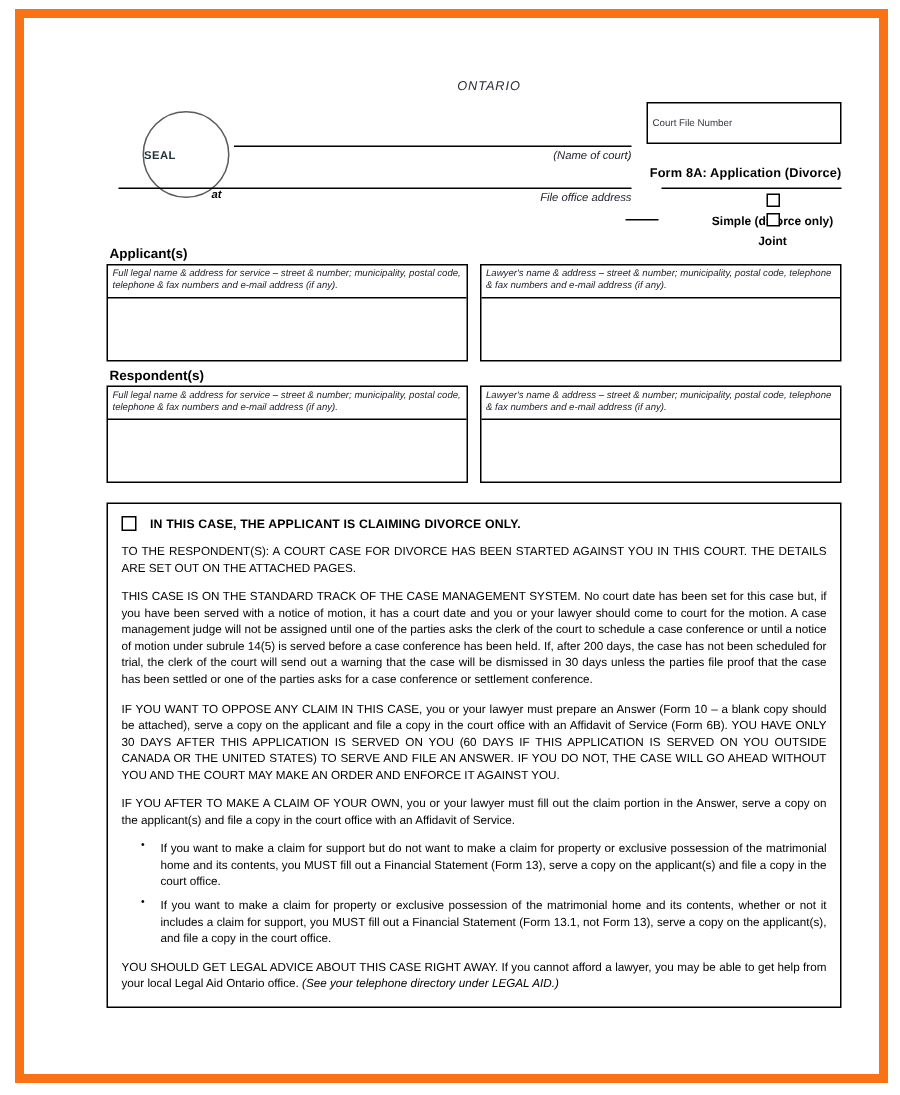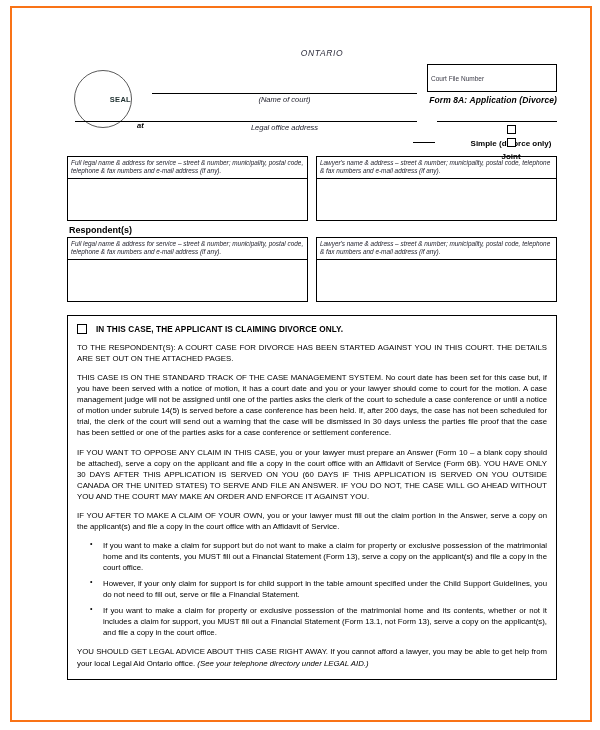--- a/index.html
+++ b/index.html
@@ -9,76 +9,76 @@
     background: #ffffff;
     font-family: "Liberation Sans", sans-serif;
     color: #000;
     position: relative;
     overflow: hidden;
   }
   .page {
     position: absolute;
     left: 10px; top: 6px;
     width: 582px; height: 716px;
-    border: 2px solid #f97316;
+    border: 6px solid #f97316;
     background: #fff;
   }
   .inner { position: absolute; left: 55px; top: 40px; width: 490px; }
 
   
   .ontario {
     text-align: center;
     font-style: italic;
     font-size: 8.5px;
     letter-spacing: .6px;
     color: #2b2b3a;
     margin: 0 0 6px 0;
     padding-left: 20px;
   }
   .hdr { position: relative; height: 92px; }
 
   .seal {
-    position: absolute; left: 7px; top: 6px;
+    position: absolute; left: 24px; top: 6px;
     width: 58px; height: 58px;
     border: 1px solid #5a5a5a;
     border-radius: 50%;
-    display: flex; align-items: center; justify-content: flex-end;
+    display: flex; align-items: center; justify-content: flex-start;
   }
   .seal span {
     font-size: 7.5px; font-weight: bold; color: #233; letter-spacing: .3px;
   }
   .at {
     position: absolute; left: 70px; top: 57px;
     font-size: 7.5px; font-weight: bold; font-style: italic;
   }
   .rule {
     position: absolute;
     border-bottom: 1.3px solid #000;
     height: 0;
   }
   .rule-court { left: 85px; top: 29px; width: 265px; }
   .rule-addr  { left: 8px;  top: 57px; width: 342px; }
   .cap {
     position: absolute;
     font-size: 7.5px; font-style: italic; color: #23232f;
-    text-align: center;
+    text-align: right;
   }
   .cap-court { left: 85px; top: 31px; width: 265px; }
   .cap-addr  { left: 85px; top: 59px; width: 265px; }
 
   .hdr-right { position: absolute; right: 0; top: 0; width: 130px; }
   .cfn-box {
     border: 1.3px solid #000;
     height: 28px;
     padding: 2px 3px;
   }
   .cfn-box span { font-size: 6.5px; color: #3a3a46; }
   .form-title {
     font-size: 8.5px; font-weight: bold; text-align: right;
-    line-height: 1.25; margin-top: 3px; letter-spacing: .1px; font-style: italic;
+    line-height: 1.25; margin-top: 14px; letter-spacing: .1px;
   }
   .rule-small {
     position: absolute; left: 10px; top: 57px; width: 120px;
     border-bottom: 1.3px solid #000;
   }
   .rule-tiny {
     position: absolute; left: -14px; top: 78px; width: 22px;
     border-bottom: 1.8px solid #000;
   }
   .optrow {
@@ -156,41 +156,42 @@
   <div class="hdr">
     <div class="seal">
       <span>SEAL</span>
     </div>
     <div class="at">at</div>
 
     <div class="rule rule-court"></div>
     <div class="cap cap-court">(Name of court)</div>
 
     <div class="rule rule-addr"></div>
-    <div class="cap cap-addr">Legal office address</div>
+    <div class="cap cap-addr">File office address</div>
 
     <div class="hdr-right">
       <div class="cfn-box">
         <span>Court File Number</span>
       </div>
       <div class="form-title">Form 8A:  Application (Divorce)</div>
       <div class="rule-small"></div>
       <div class="rule-tiny"></div>
 
       <div class="optrow o1">
         <span class="cb"></span>
         <span>Simple (divorce only)</span>
       </div>
       <div class="optrow o2">
         <span class="cb"></span>
         <span>Joint</span>
       </div>
     </div>
   </div>
 
+  <div class="party-label">Applicant(s)</div>
   <div class="party-row">
     <div class="party-box">
       <div class="party-head">Full legal name &amp; address for service – street &amp; number; municipality, postal code, telephone &amp; fax numbers and e-mail address (if any).</div>
       <div class="party-fill"></div>
     </div>
     <div class="party-box">
       <div class="party-head">Lawyer's name &amp; address – street &amp; number; municipality, postal code, telephone &amp; fax numbers and e-mail address (if any).</div>
       <div class="party-fill"></div>
     </div>
   </div>
@@ -226,23 +227,20 @@
 
     <p class="para">
       <span class="b">IF YOU AFTER TO MAKE A CLAIM OF YOUR OWN,</span><span> you or your lawyer must fill out the claim portion in the Answer, serve a copy on the applicant(s) and file a copy in the court office with an Affidavit of Service.</span>
     </p>
 
     <ul class="bullets">
       <li>
         <span>If you want to make a claim for support but do not want to make a claim for property or exclusive possession of the matrimonial home and its contents, you </span><span class="b">MUST</span><span> fill out a Financial Statement (Form 13), serve a copy on the applicant(s) and file a copy in the court office.</span>
       </li>
       <li>
-        <span>However, if your only claim for support is for child support in the table amount specified under the Child Support Guidelines, you do not need to fill out, serve or file a Financial Statement.</span><span class="b"></span><span></span>
-      </li>
-      <li>
         <span>If you want to make a claim for property or exclusive possession of the matrimonial home and its contents, whether or not it includes a claim for support, you </span><span class="b">MUST</span><span> fill out a Financial Statement (Form 13.1, not Form 13), serve a copy on the applicant(s), and file a copy in the court office.</span>
       </li>
     </ul>
 
     <p class="para">
       <span class="b">YOU SHOULD GET LEGAL ADVICE ABOUT THIS CASE RIGHT AWAY.</span><span> If you cannot afford a lawyer, you may be able to get help from your local Legal Aid Ontario office. </span><span class="i">(See your telephone directory under LEGAL AID.)</span>
     </p>
 
   </div>
  </div>

